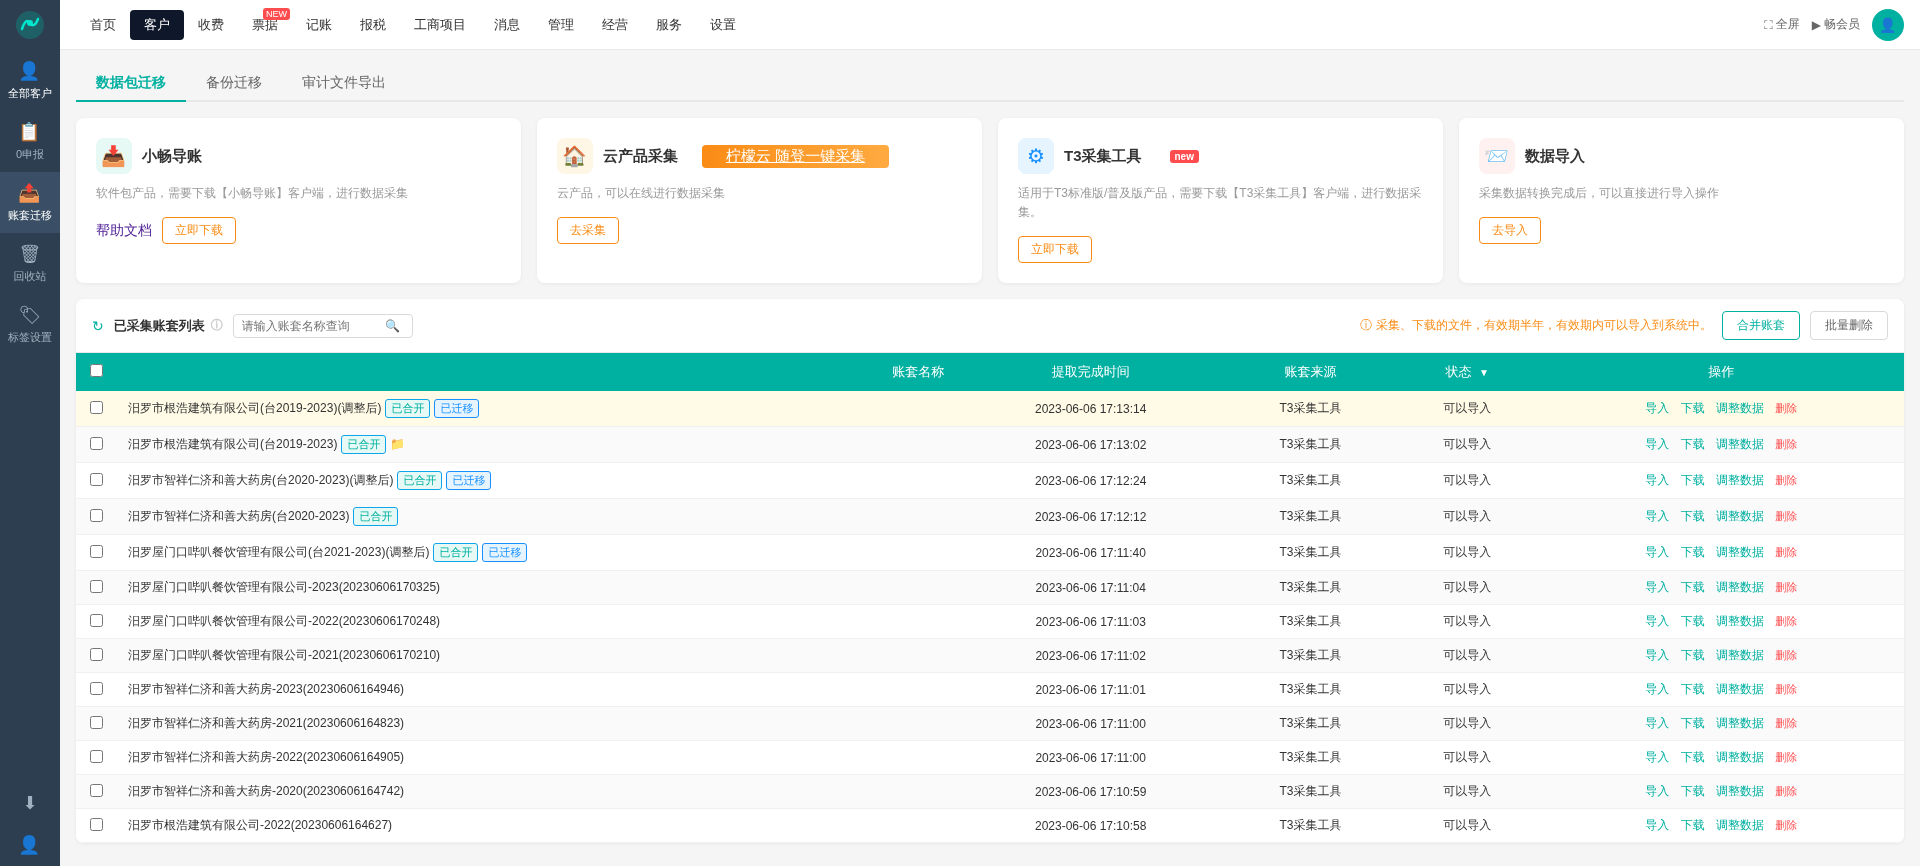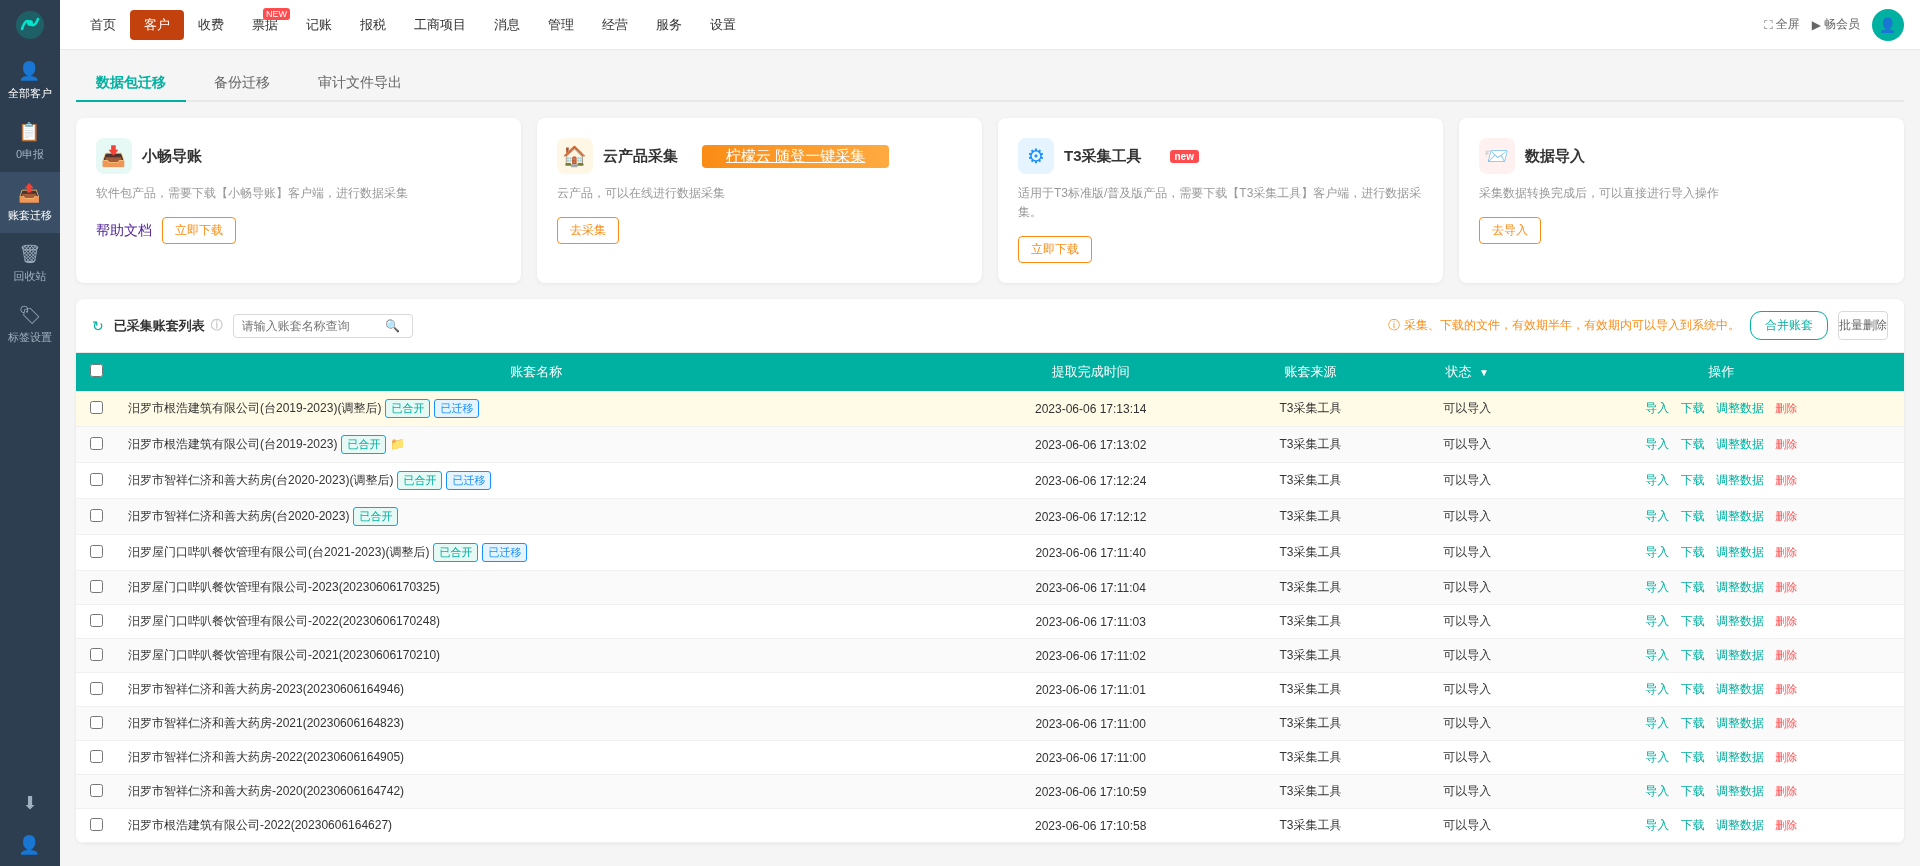--- a/index.html
+++ b/index.html
@@ -64,21 +64,21 @@
       flex-shrink: 0;
     }
     .nav-item {
       padding: 6px 14px;
       cursor: pointer;
       color: #333;
       font-size: 13px;
       border-radius: 4px;
       position: relative;
     }
-    .nav-item.active { background: #c2410c; color: #fff; border-radius: 4px; }
+    .nav-item.active { background: #0f172a; color: #fff; border-radius: 4px; }
     .nav-badge {
       position: absolute;
       top: -2px;
       right: 2px;
       background: #ff4d4f;
       color: #fff;
       font-size: 9px;
       padding: 1px 3px;
       border-radius: 3px;
     }
@@ -102,21 +102,21 @@
     .content {
       flex: 1;
       overflow-y: auto;
       padding: 16px;
       background: #f5f5f5;
     }
 
     
     .tab-bar {
       display: flex;
-      gap: 8px;
+      gap: 0;
       margin-bottom: 16px;
       border-bottom: 2px solid #e8e8e8;
     }
     .tab {
       padding: 8px 20px;
       cursor: pointer;
       color: #666;
       font-size: 14px;
     }
     .tab.active {
@@ -232,46 +232,46 @@
       color: #fa8c16;
       font-size: 12px;
       display: flex;
       align-items: center;
       gap: 4px;
     }
     .btn-merge {
       border: 1px solid #00b0a0;
       color: #00b0a0;
       background: #fff;
-      border-radius: 11px;
+      border-radius: 4px;
       padding: 5px 14px;
       cursor: pointer;
       font-size: 12px;
     }
     .btn-batch-delete {
       border: 1px solid #d9d9d9;
       color: #666;
       background: #fff;
       border-radius: 4px;
-      padding: 5px 0;
+      padding: 5px 14px;
       cursor: pointer;
       font-size: 12px;
     }
 
     
     .data-table { width: 100%; border-collapse: collapse; }
     .data-table thead tr { background: #00b0a0; color: #fff; }
     .data-table thead th {
       padding: 10px 12px;
       text-align: center;
       font-weight: normal;
       font-size: 13px;
     }
     .data-table thead th:first-child { width: 40px; }
-    .data-table thead th:nth-child(2) { text-align: center; }
+    .data-table thead th:nth-child(2) { text-align: right; }
     .data-table tbody tr { border-bottom: 1px solid #f0f0f0; }
     .data-table tbody tr:nth-child(odd) { background: #fff; }
     .data-table tbody tr:nth-child(even) { background: #fafafa; }
     .data-table tbody tr.highlighted { background: #fffbe6; }
     .data-table tbody td {
       padding: 8px 12px;
       text-align: center;
       font-size: 12px;
       color: #333;
     }

